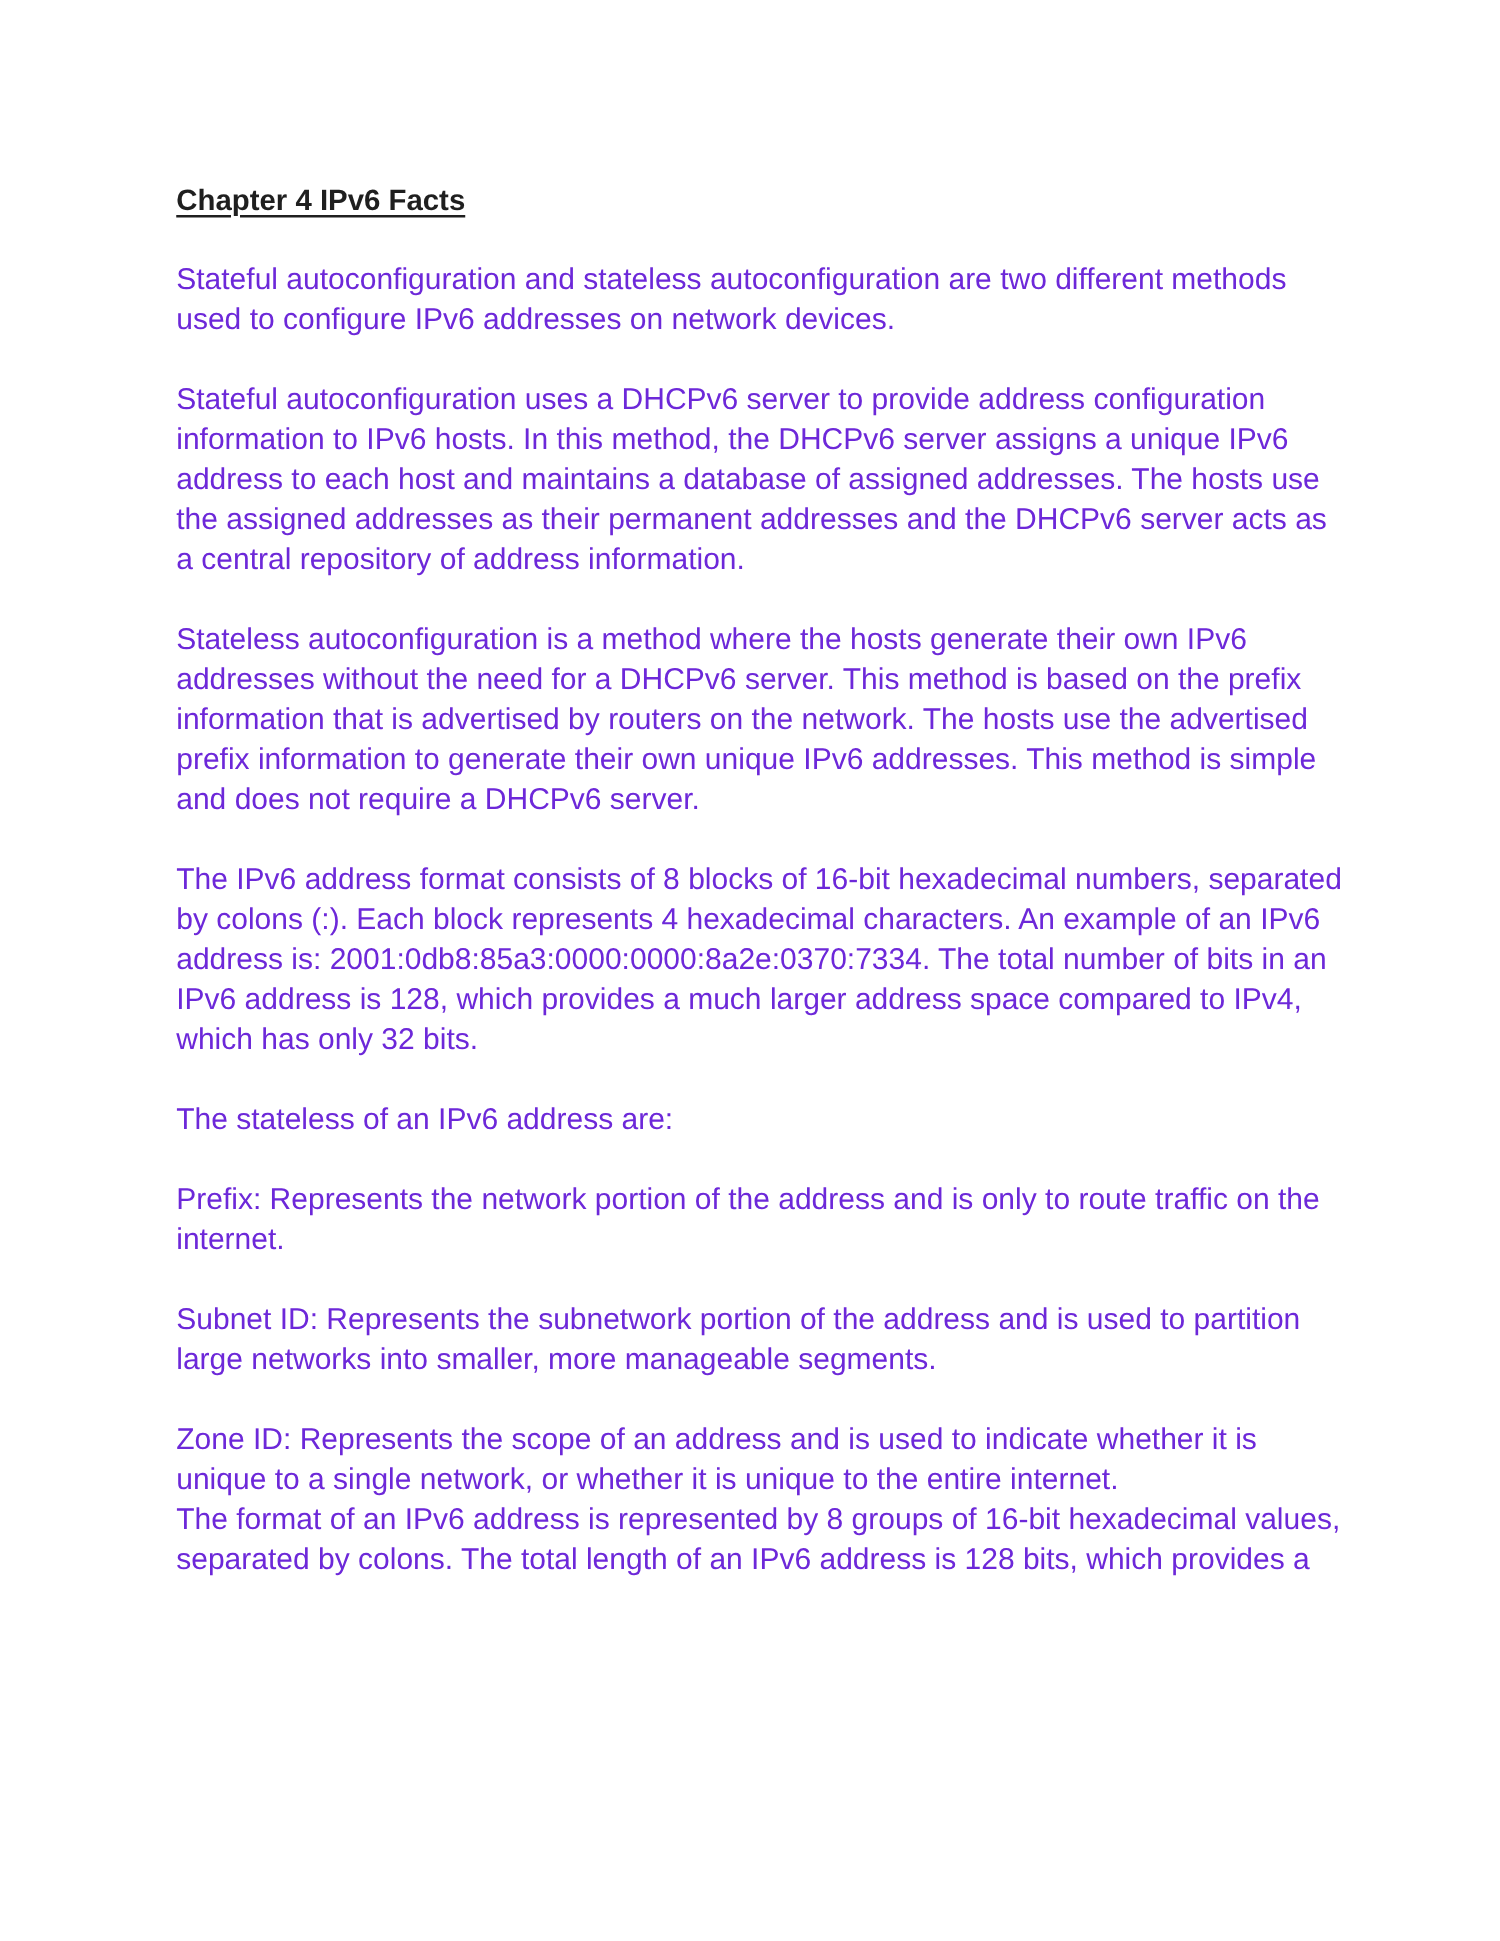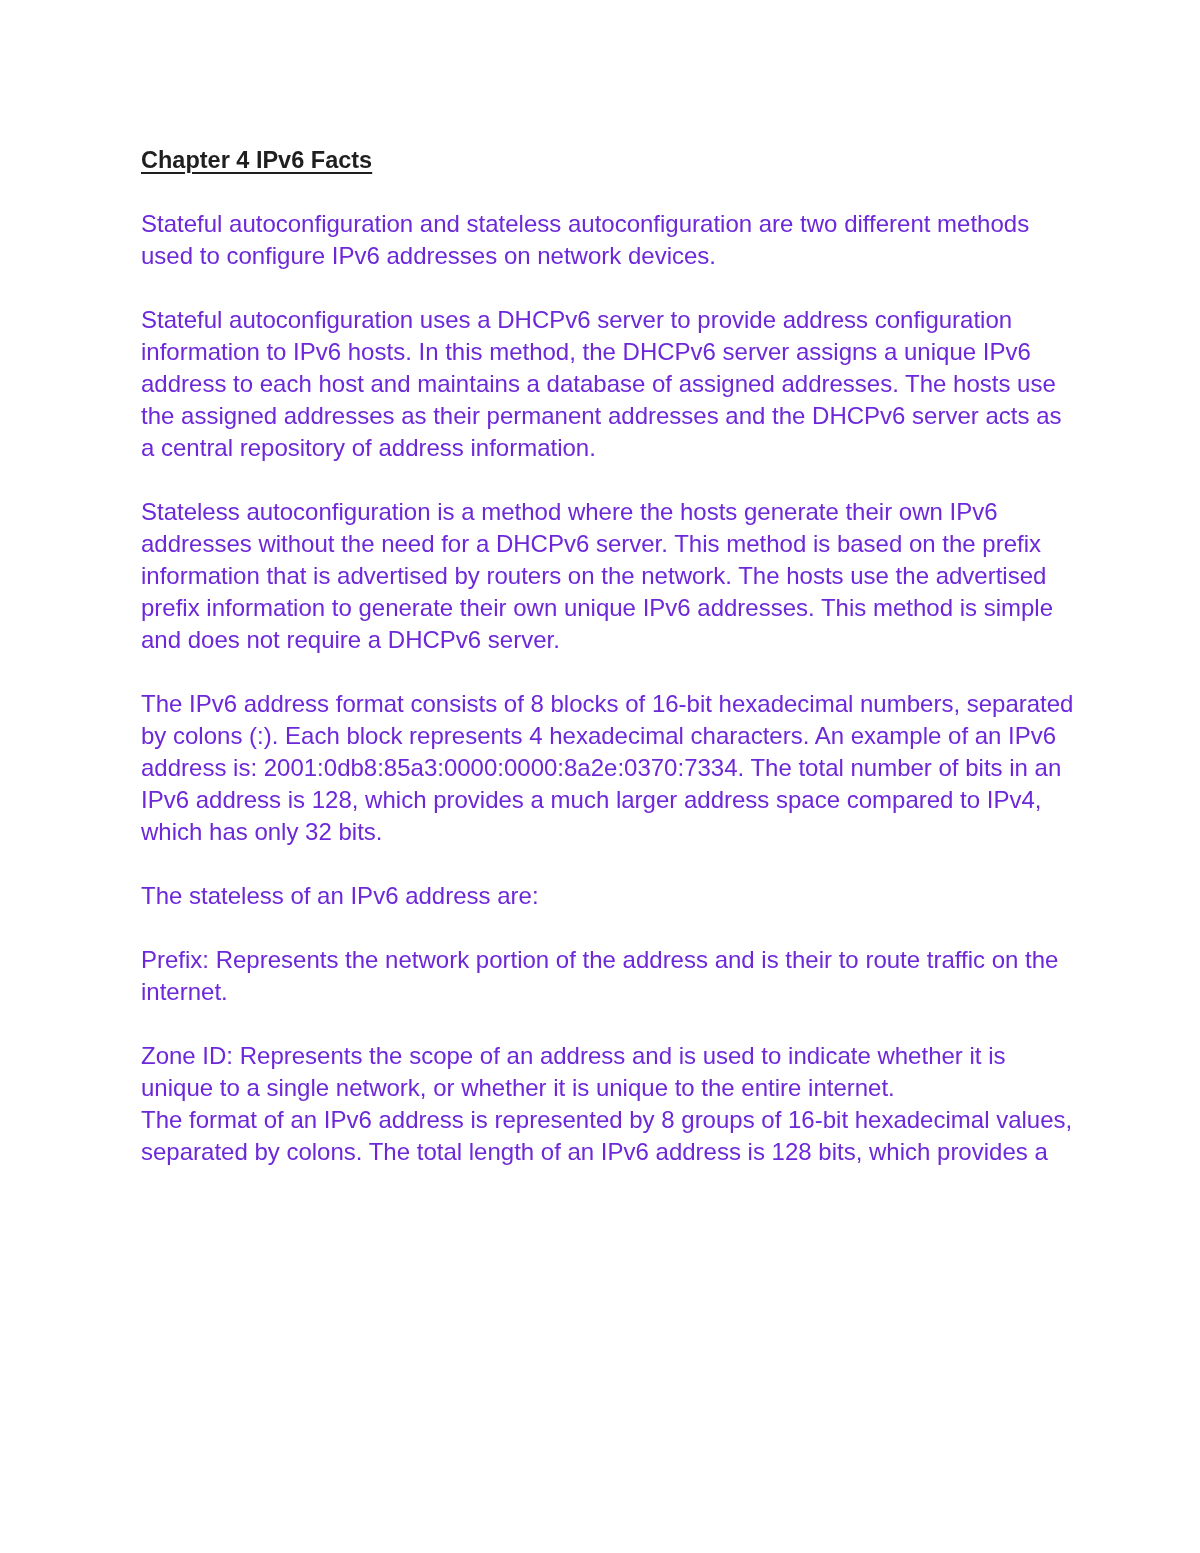--- a/index.html
+++ b/index.html
@@ -62,21 +62,23 @@
 addresses without the need for a DHCPv6 server. This method is based on the prefix
 information that is advertised by routers on the network. The hosts use the advertised
 prefix information to generate their own unique IPv6 addresses. This method is simple
 and does not require a DHCPv6 server.</p>
         <p class="para">The IPv6 address format consists of 8 blocks of 16-bit hexadecimal numbers, separated
 by colons (:). Each block represents 4 hexadecimal characters. An example of an IPv6
 address is: 2001:0db8:85a3:0000:0000:8a2e:0370:7334. The total number of bits in an
 IPv6 address is 128, which provides a much larger address space compared to IPv4,
 which has only 32 bits.</p>
         <p class="para">The stateless of an IPv6 address are:</p>
-        <p class="para">Prefix: Represents the network portion of the address and is their to route traffic on the
+        <p class="para">Prefix: Represents the network portion of the address and is only to route traffic on the
 internet.</p>
+        <p class="para">Subnet ID: Represents the subnetwork portion of the address and is used to partition
+large networks into smaller, more manageable segments.</p>
         <p class="para">Zone ID: Represents the scope of an address and is used to indicate whether it is
 unique to a single network, or whether it is unique to the entire internet.
 The format of an IPv6 address is represented by 8 groups of 16-bit hexadecimal values,
 separated by colons. The total length of an IPv6 address is 128 bits, which provides a</p>
       </div>
   </div>
 </div>
 
 </body></html>

